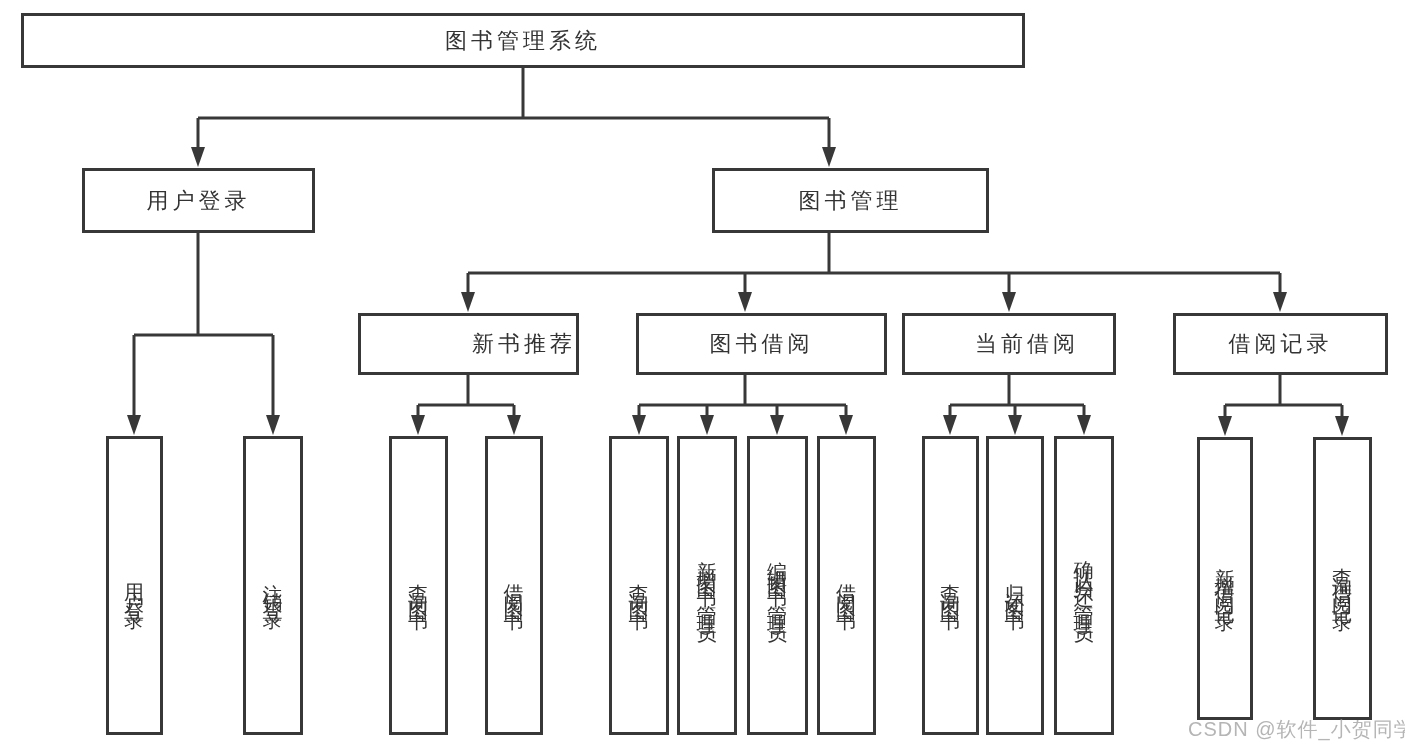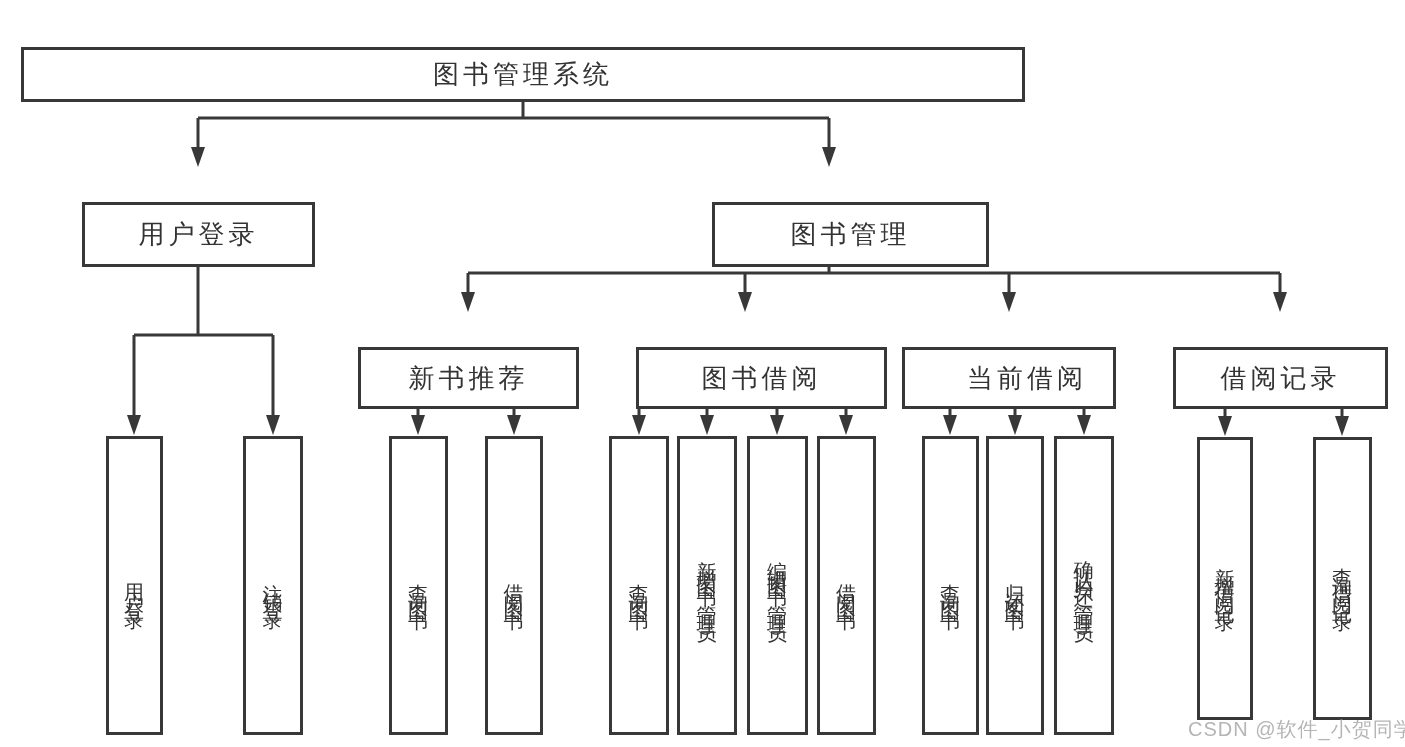--- a/index.html
+++ b/index.html
@@ -13,21 +13,21 @@
   #connectors{position:absolute;left:0;top:0;z-index:1;}
   .box{
     position:absolute;
     background:#ffffff;
     border:3px solid #383838;
     box-sizing:border-box;
     display:flex;align-items:center;justify-content:center;
     color:#333333;
     z-index:2;
   }
-  .h-label{font-size:26px;letter-spacing:4px;white-space:nowrap;margin-top:34px;}
+  .h-label{font-size:22px;letter-spacing:4px;white-space:nowrap;}
   .root-box{left:21px;top:13px;width:1004px;height:55px;}
   .lvl2-box{top:168px;height:65px;}
   .lvl3-box{top:313px;height:62px;}
   .leaf{
     top:436px;height:299px;
     writing-mode:vertical-rl;
     text-orientation:mixed;
     font-size:20px;
     letter-spacing:9px;
     line-height:1;
@@ -99,21 +99,21 @@
     <span>图书管理系统</span>
   </div>
 
   <div class="box lvl2-box h-label" style="left:82px;width:233px;">
     <span>用户登录</span>
   </div>
   <div class="box lvl2-box h-label" style="left:712px;width:277px;">
     <span>图书管理</span>
   </div>
 
-  <div class="box lvl3-box h-label" style="left:358px;width:221px;">
+  <div class="box lvl3-box h-label" style="left:358px;width:221px;justify-content:flex-end;">
     <span>新书推荐</span>
   </div>
   <div class="box lvl3-box h-label" style="left:636px;width:251px;">
     <span>图书借阅</span>
   </div>
   <div class="box lvl3-box h-label" style="left:902px;width:214px;padding-left:36px;">
     <span>当前借阅</span>
   </div>
   <div class="box lvl3-box h-label" style="left:1173px;width:215px;">
     <span>借阅记录</span>

